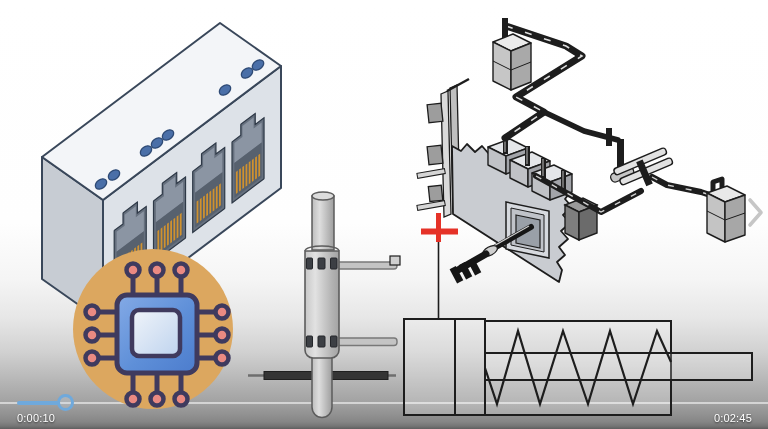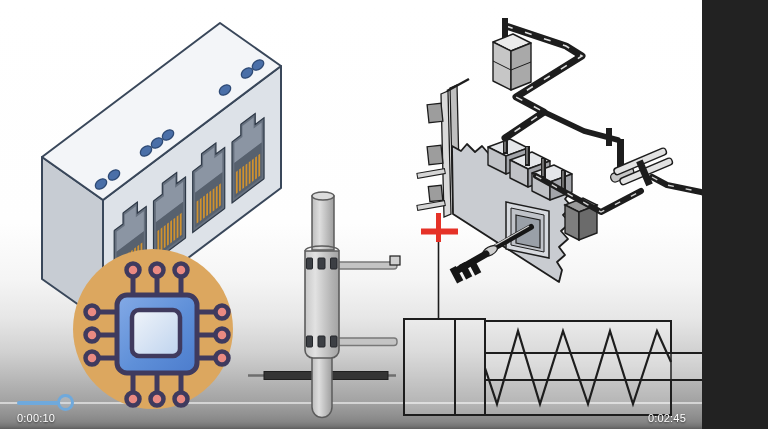--- a/index.html
+++ b/index.html
@@ -1,17 +1,17 @@
 <!DOCTYPE html>
 <html style="--accent-blue: #6fa9dc; --marker-red: #e53228; --badge-tan: #dca75f; --chip-blue: #5e8fd8; --chip-outline: #3f3a5e; --pin-salmon: #ea8a82; --contact-gold: #d0922f; --led-blue: #4a6fa8; --line-dark: #1d1d1d; --chevron-gray: #c6c6c6; --time-text: #ffffff;"><head>
 <meta charset="utf-8">
 <style>
   html,body{margin:0;padding:0;background:#222;}
   .player{
-    position:relative;width:702px;height:429px;overflow:hidden;
+    position:relative;width:768px;height:429px;overflow:hidden;
     font-family:"Liberation Sans",sans-serif;
     background:linear-gradient(to bottom,
       #ffffff 0%,#fefefe 52%,#f5f5f5 65%,#e7e7e7 74%,
       #d1d1d1 82%,#b5b5b5 89%,#a1a1a1 94%,#929292 96.5%,
       #868686 98.3%,#757575 99.3%,#5f5f5f 100%);
   }
   .scene{position:absolute;left:0;top:0;}
   .controls{position:absolute;left:0;top:0;width:100%;height:100%;pointer-events:none;}
   .progress-fill{
     position:absolute;left:17px;top:401px;width:42px;height:4px;

